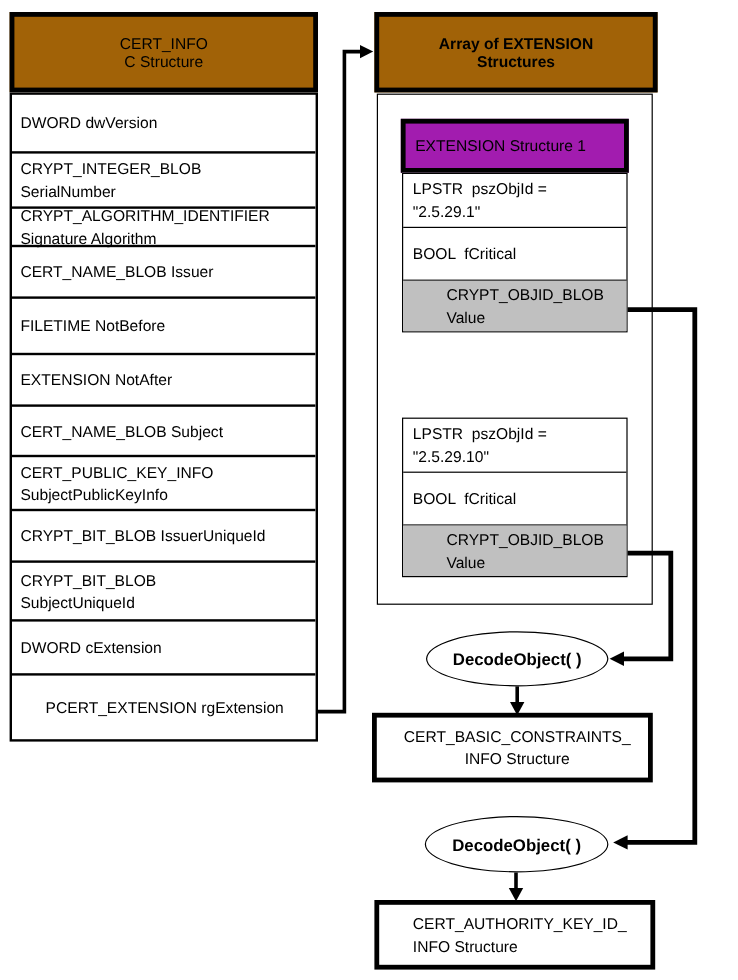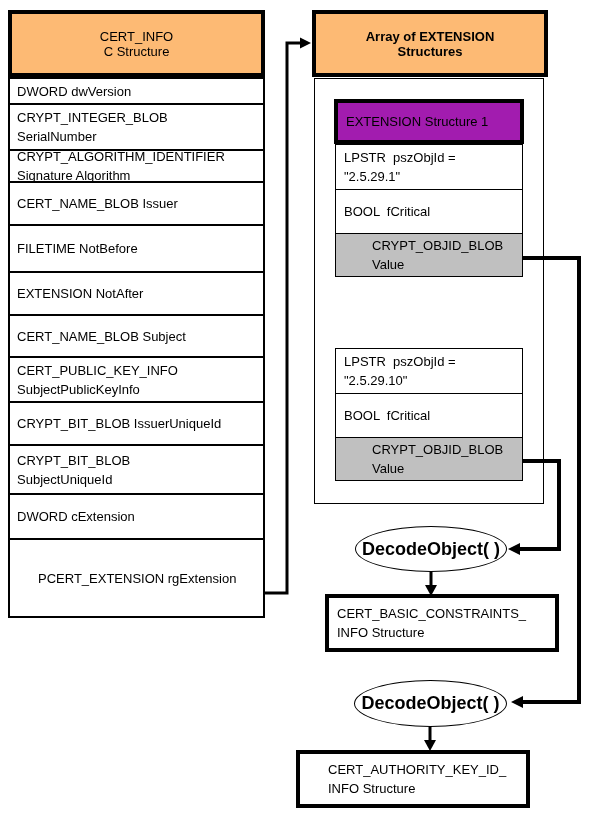--- a/index.html
+++ b/index.html
@@ -13,21 +13,21 @@
     color: #000000;
     overflow: hidden;
   }
   .prewrap { white-space: pre-wrap; }
 
   
   .thickbox {
     position: absolute;
     box-sizing: border-box;
     border: 4px solid #000000;
-    background: #fdba74;
+    background: #a16207;
     display: flex;
     align-items: center;
   }
   .thickbox.centered { justify-content: center; text-align: center; }
 
   
   .cert-table-rows {
     position: absolute;
     left: 8px; top: 77px;
     width: 257px; height: 541px;
@@ -96,21 +96,21 @@
   .ellipse {
     position: absolute;
     box-sizing: border-box;
     border: 1px solid #000000;
     border-radius: 50%;
     background: #ffffff;
     display: flex;
     align-items: center;
     justify-content: center;
     font-weight: bold;
-    font-size: 18px;
+    font-size: 14px;
   }
 
   
   .outbox {
     position: absolute;
     box-sizing: border-box;
     width: 234px; height: 58px;
     border: 4px solid #000000;
     background: #ffffff;
     display: flex;
@@ -129,21 +129,21 @@
 </style>
 </head>
 <body>
 
 <div class="canvas">
 
   <div class="thickbox centered prewrap" style="left:8px; top:10px; width:257px; height:67px;">CERT_INFO
 C Structure</div>
 
   <div class="cert-table-rows">
-    <div class="crow prewrap" style="height:26px">DWORD dwVersion</div>
+    <div class="crow prewrap" style="height:49px">DWORD dwVersion</div>
     <div class="crow prewrap" style="height:46px">CRYPT_INTEGER_BLOB
 SerialNumber</div>
     <div class="crow prewrap" style="height:32px">CRYPT_ALGORITHM_IDENTIFIER
 Signature Algorithm</div>
     <div class="crow prewrap" style="height:43px">CERT_NAME_BLOB Issuer</div>
     <div class="crow prewrap" style="height:47px">FILETIME NotBefore</div>
     <div class="crow prewrap" style="height:43px">EXTENSION NotAfter</div>
     <div class="crow prewrap" style="height:42px">CERT_NAME_BLOB Subject</div>
     <div class="crow prewrap" style="height:45px">CERT_PUBLIC_KEY_INFO
 SubjectPublicKeyInfo</div>
@@ -176,24 +176,24 @@
       <div class="erow prewrap" style="height:44px">BOOL  fCritical</div>
       <div class="erow prewrap gray" style="height:42px">CRYPT_OBJID_BLOB
 Value</div>
     </div>
   </div>
 
   <div class="ellipse" style="left:355px; top:526px; width:152px; height:46px;">DecodeObject( )</div>
 
   <div class="ellipse" style="left:354px; top:680px; width:153px; height:47px;">DecodeObject( )</div>
 
-  <div class="outbox prewrap" style="left:325px; top:594px;">CERT_BASIC_CONSTRAINTS_
+  <div class="outbox prewrap" style="left:310px; top:594px;text-align:center;">CERT_BASIC_CONSTRAINTS_
 INFO Structure</div>
 
-  <div class="outbox prewrap" style="left:296px; top:750px;padding-left:28px;">CERT_AUTHORITY_KEY_ID_
+  <div class="outbox prewrap" style="left:312px; top:750px;padding-left:28px;">CERT_AUTHORITY_KEY_ID_
 INFO Structure</div>
 
   <svg class="connectors" viewBox="0 0 615 817" xmlns="http://www.w3.org/2000/svg">
 
     <g>
       <polyline points="265,593 287,593 287,43 301,43" fill="none" stroke="#000000" stroke-width="3"></polyline>
       <polygon points="311,43 300,37.5 300,48.5" fill="#000000"></polygon>
     </g>
 
     <g>

